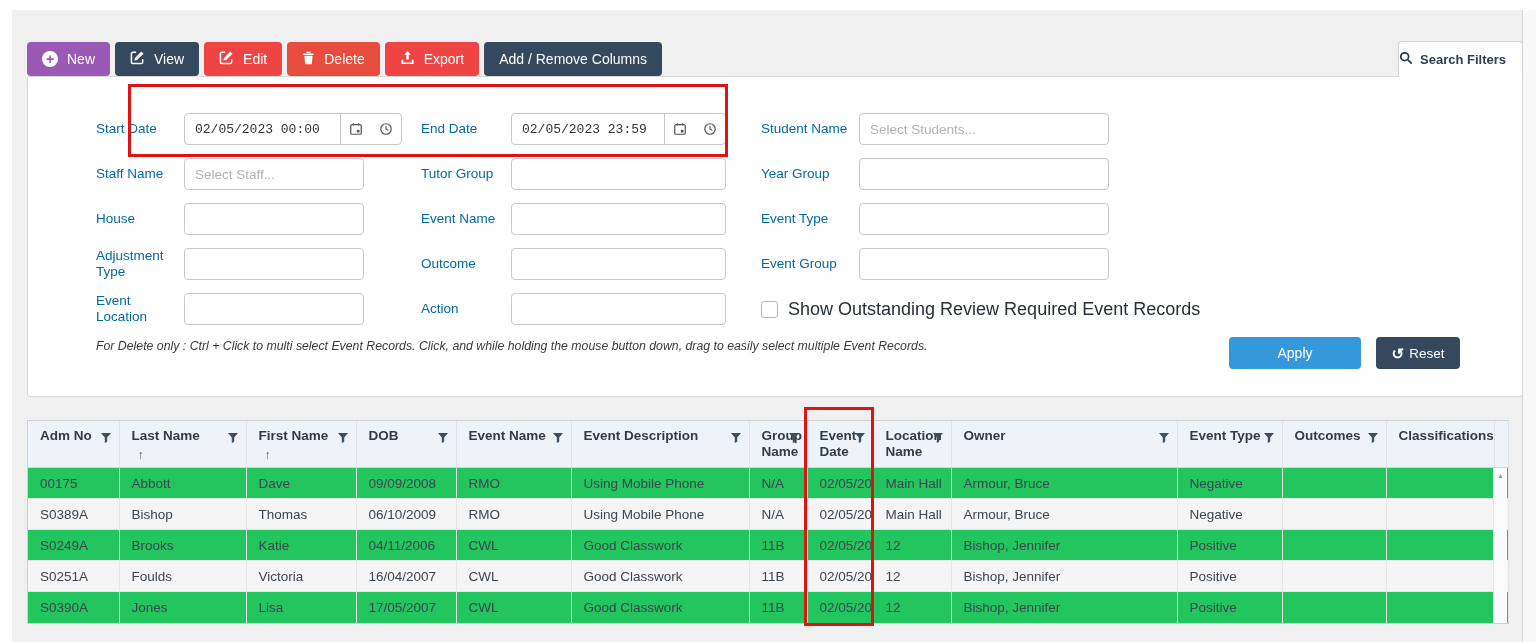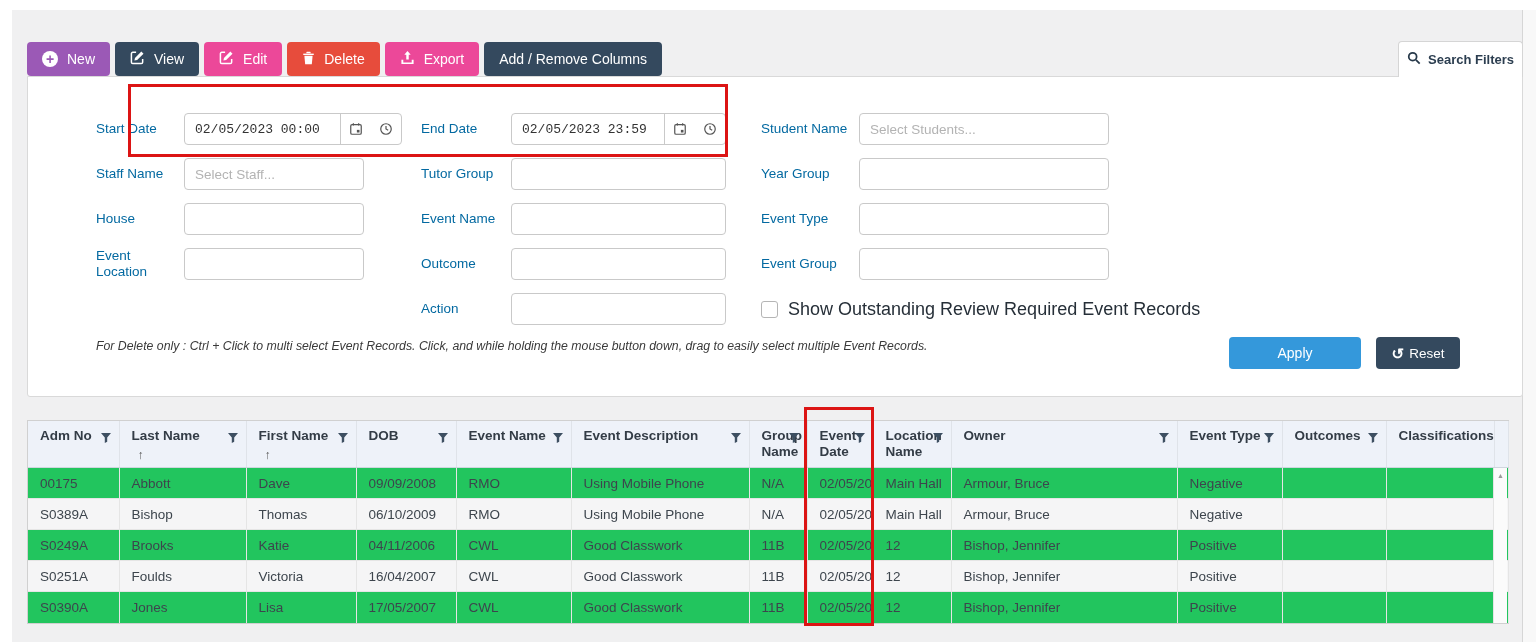--- a/index.html
+++ b/index.html
@@ -4,28 +4,28 @@
 <style>
   html,body{margin:0;padding:0;width:1536px;height:642px;background:#ffffff;
     font-family:"Liberation Sans", sans-serif;overflow:hidden;position:relative;}
   .content-bg{position:absolute;left:12px;top:10px;width:1510px;height:632px;background:#f0f0f1;}
   .right-gutter{position:absolute;left:1522px;top:10px;width:14px;height:632px;background:#f8f8f8;border-left:1px solid #d6d6d6;}
 
   
   .toolbar{position:absolute;left:27px;top:42px;display:flex;gap:5px;z-index:2;}
   .tb{height:34px;border:none;border-radius:4px;color:#fff;font-size:14px;display:flex;
       align-items:center;gap:9px;padding:0 15px;cursor:pointer;font-family:inherit;white-space:nowrap;}
-  .tb.purple{background:#9b59b6}.tb.dark{background:#34495e}.tb.blue{background:#ec4899}.tb.red{background:#e74c3c}
+  .tb.purple{background:#9b59b6}.tb.dark{background:#34495e}.tb.blue{background:#ef4444}.tb.red{background:#e74c3c}
   .plus-circle{width:16px;height:16px;border-radius:50%;background:#fff;color:#9b59b6;
       font-weight:bold;font-size:14px;line-height:16px;text-align:center;display:inline-block;}
 
   
   .search-tab{position:absolute;left:1398px;top:41px;width:125px;height:36px;background:#fff;
       border:1px solid #d5d5d5;border-bottom:none;border-radius:4px 4px 0 0;display:flex;align-items:center;
-      justify-content:center;gap:7px;font-weight:bold;font-size:13px;color:#2c3e50;z-index:3;box-sizing:border-box;}
+      gap:7px;font-weight:bold;font-size:13px;color:#2c3e50;z-index:3;box-sizing:border-box;}
 
   
   .panel{position:absolute;left:27px;top:76px;width:1496px;height:321px;background:#fff;
       border:1px solid #d9d9d9;border-radius:0 0 3px 3px;box-sizing:border-box;z-index:1;}
   .fcol{position:absolute;top:36px;display:flex;flex-direction:column;gap:13px;}
   .fcol.c1{left:68px}.fcol.c2{left:393px}.fcol.c3{left:733px}
   .frow{display:flex;align-items:center;height:32px;}
   .flabel{flex:0 0 auto;margin-right:10px;font-size:13.5px;color:#0369a1;line-height:16px;}
   .c1 .flabel{width:78px}.c2 .flabel{width:80px}.c3 .flabel{width:88px}
   .finput{height:32px;border:1px solid #c9c9c9;border-radius:4px;padding:0 10px;font-size:13.5px;color:#333;
@@ -150,20 +150,24 @@
     </div>
     <div class="frow">
       <span class="flabel">Staff Name</span>
       <input class="finput" placeholder="Select Staff..." style="">
     </div>
     <div class="frow">
       <span class="flabel">House</span>
       <input class="finput" placeholder="" style="">
     </div>
     <div class="frow">
+      <span class="flabel">Adjustment Type</span>
+      <input class="finput" placeholder="" style="">
+    </div>
+    <div class="frow">
       <span class="flabel">Event Location</span>
       <input class="finput" placeholder="" style="">
     </div>
   </div>
 
   <div class="fcol c2">
     <div class="frow">
       <span class="flabel">End Date</span>
       <div class="dtwrap">
         <input class="dtinput" value="02/05/2023 23:59" style="">

